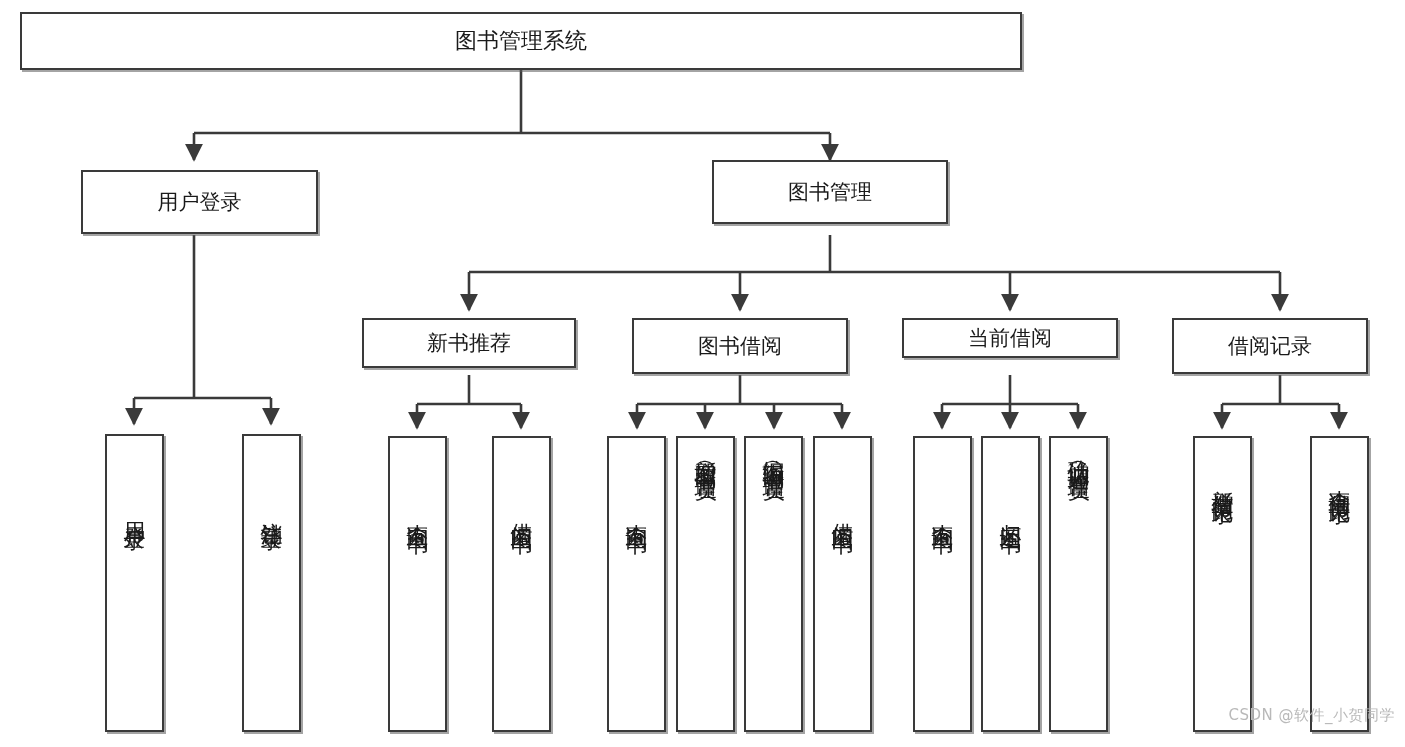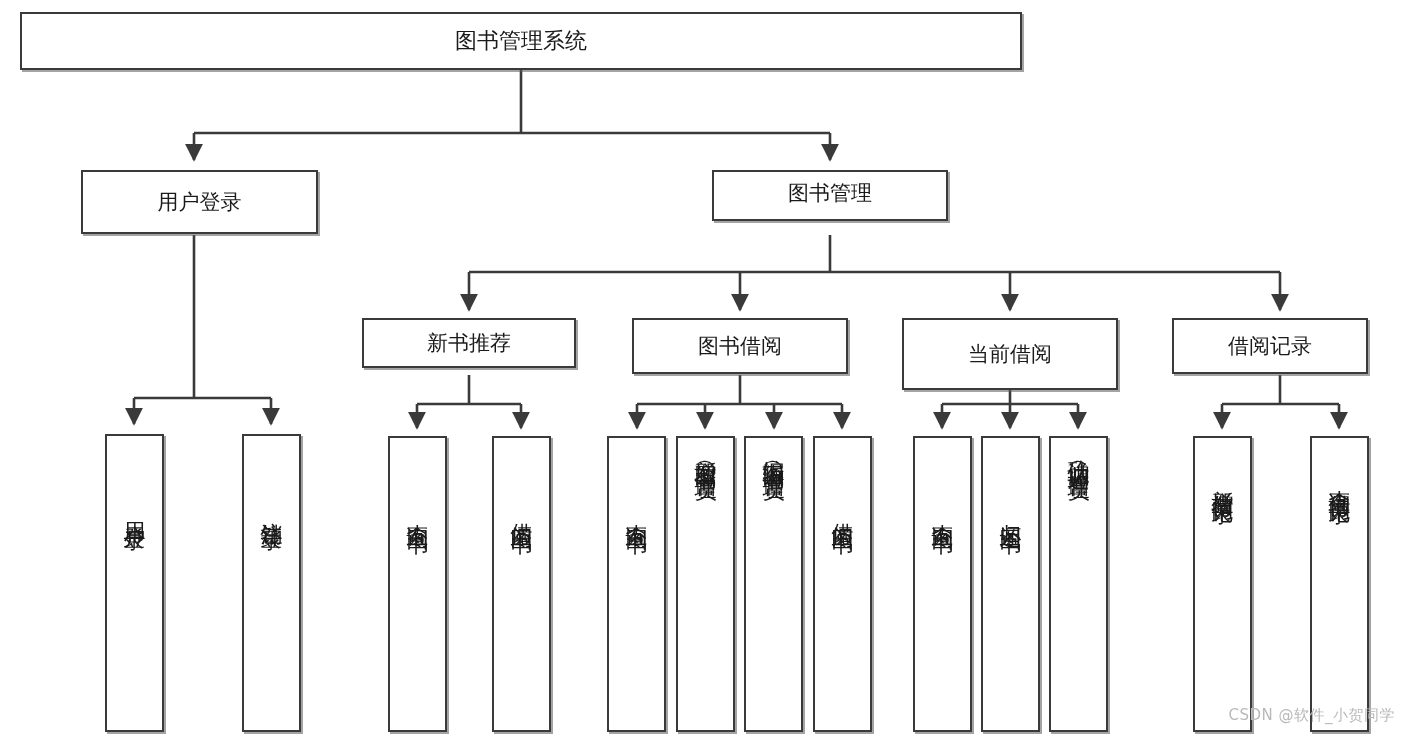--- a/index.html
+++ b/index.html
@@ -130,33 +130,33 @@
   </svg>
 
   <div class="node horiz root" style="left:20px; top:12px; width:1002px; height:58px;">
     <span class="label">图书管理系统</span>
   </div>
 
   <div class="node horiz" style="left:81px; top:170px; width:237px; height:64px;">
     <span class="label">用户登录</span>
   </div>
 
-  <div class="node horiz" style="left:712px; top:170px; width:236px; height:51px;font-family:Liberation Mono, monospace;">
+  <div class="node horiz" style="left:712px; top:160px; width:236px; height:64px;">
     <span class="label">图书管理</span>
   </div>
 
   <div class="node horiz" style="left:362px; top:318px; width:214px; height:50px;">
     <span class="label">新书推荐</span>
   </div>
 
   <div class="node horiz" style="left:632px; top:318px; width:216px; height:56px;">
     <span class="label">图书借阅</span>
   </div>
 
-  <div class="node horiz" style="left:902px; top:318px; width:216px; height:72px;">
+  <div class="node horiz" style="left:902px; top:318px; width:216px; height:40px;">
     <span class="label">当前借阅</span>
   </div>
 
   <div class="node horiz" style="left:1172px; top:318px; width:196px; height:56px;">
     <span class="label">借阅记录</span>
   </div>
 
   <div class="node vert" style="left:105px; top:434px; width:59px; height:298px; padding-top:68px;">
     <span class="label">用户登录</span>
   </div>

